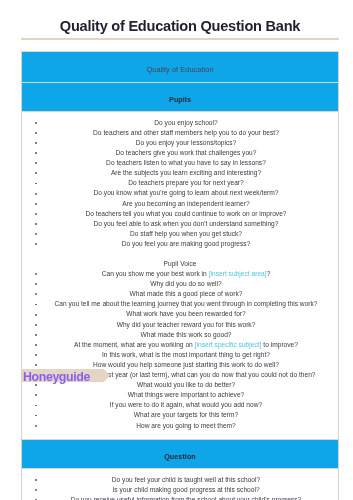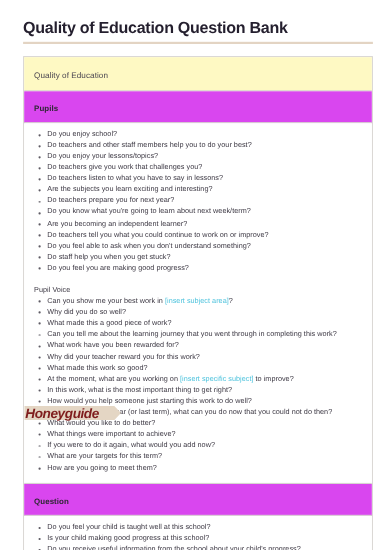--- a/index.html
+++ b/index.html
@@ -13,20 +13,21 @@
     font-family: "Liberation Sans", sans-serif;
     color: #2b2b33;
     overflow: hidden;
   }
   .page {
     position: relative;
     width: 353px;
     height: 398px;
     box-sizing: border-box;
     padding: 18px 14px 0 21px;
+    text-align: center;
   }
 
   
   .title-block {
     margin: 0 0 11px 0;
   }
   .page-title {
     font-size: 14.6px;
     font-weight: 700;
     letter-spacing: -0.25px;
@@ -48,31 +49,31 @@
     border: 1px solid #d8d4d1;
     border-collapse: collapse;
     background: #ffffff;
     box-sizing: border-box;
   }
   .row-band {
     border-bottom: 1px solid #d8d4d1;
     box-sizing: border-box;
   }
   .band-qoe {
-    background: #fef9c3;
+    background: #0ea5e9;
     padding: 6px 9px 6px 9px;
   }
   .band-qoe .band-label {
     font-size: 7.4px;
     font-weight: 400;
     color: #4a4550;
     letter-spacing: 0.05px;
   }
   .band-section {
-    background: #d946ef;
+    background: #0ea5e9;
     padding: 5px 9px 5px 9px;
   }
   .band-section .band-label {
     font-size: 7.2px;
     font-weight: 700;
     color: #2d2833;
     letter-spacing: 0.05px;
   }
 
   
@@ -142,24 +143,23 @@
     background: #e4d6c4;
     clip-path: polygon(0 0, 93% 0, 100% 50%, 93% 100%, 0 100%);
     z-index: 0;
   }
   .logo-text {
     position: relative;
     z-index: 1;
     font-size: 12.4px;
     font-weight: 700;
     letter-spacing: -0.4px;
-    color: #7f1d1d;
+    color: #8b5cf6;
     line-height: 17px;
     padding-left: 2px;
-    font-style: italic;
   }
 </style>
 </head>
 <body>
 
 <div class="page">
 
   <div class="title-block">
     <h1 class="page-title">Quality of Education Question Bank</h1>
     <div class="title-rule"></div>

